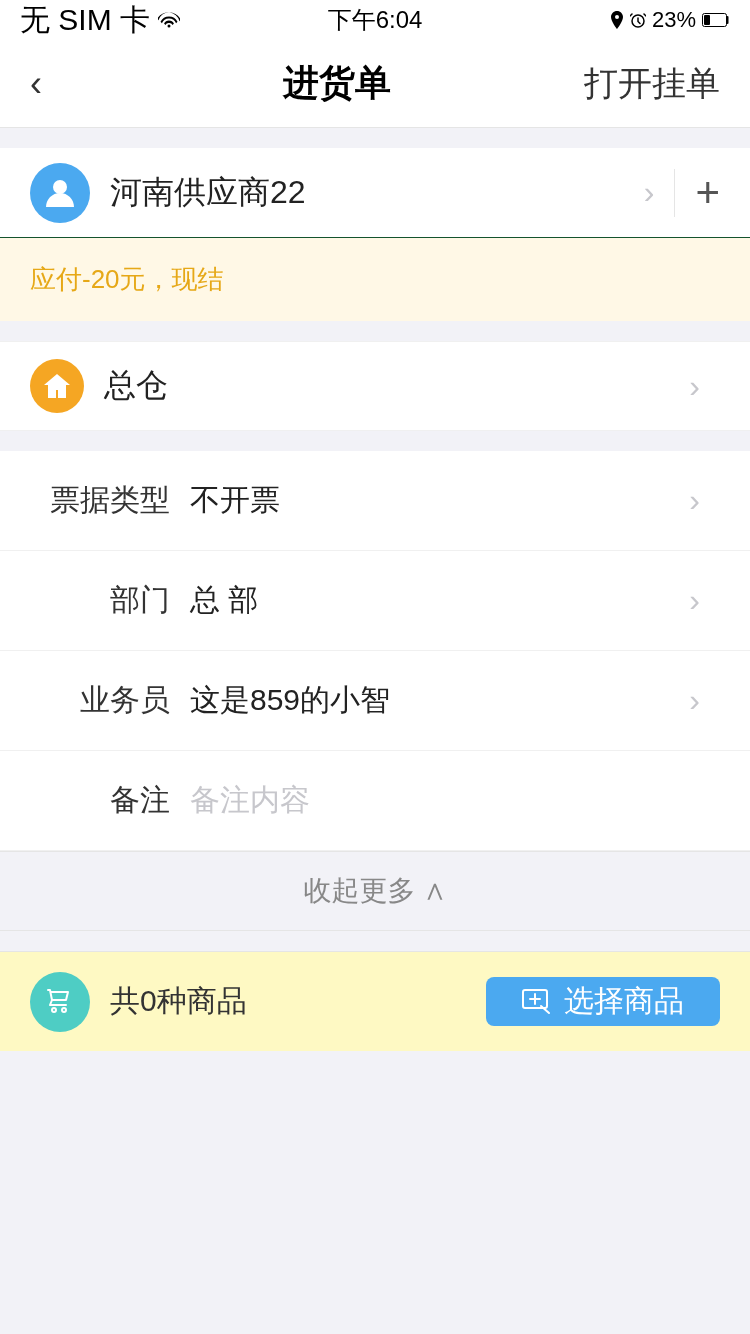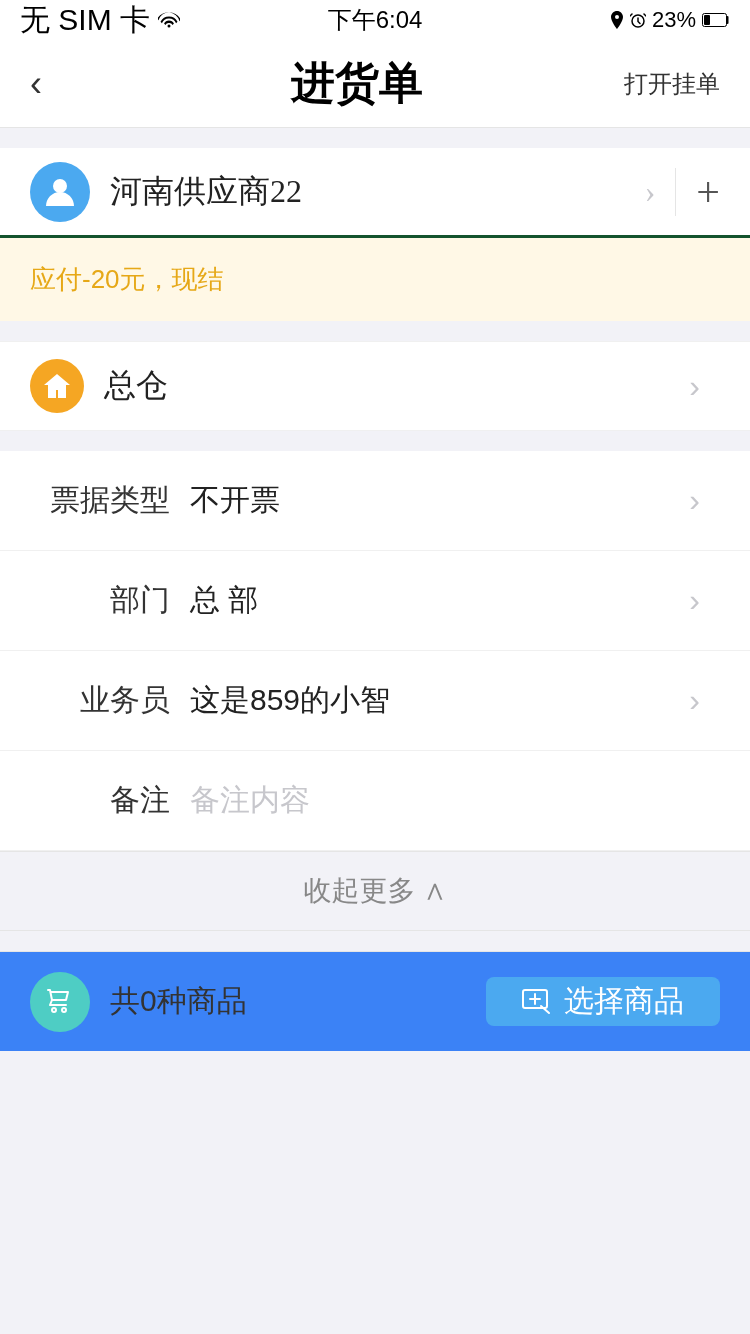--- a/index.html
+++ b/index.html
@@ -57,26 +57,26 @@
       padding: 0 30px;
       border-bottom: 1px solid #e5e5e5;
     }
     .nav-back {
       font-size: 36px;
       color: #333;
       cursor: pointer;
       width: 60px;
     }
     .nav-title {
-      font-size: 44px;
+      font-size: 36px;
       font-weight: 600;
       color: #000;
     }
     .nav-action {
-      font-size: 24px;
+      font-size: 34px;
       color: #333;
       cursor: pointer;
       font-family: Liberation Mono, monospace;
     }
 
     
     .section-gap {
       height: 20px;
       background: #f2f2f7;
     }
@@ -87,22 +87,21 @@
       margin-bottom: 0;
     }
 
     
     .supplier-row {
       display: flex;
       align-items: center;
       padding: 0 30px;
       height: 90px;
       background: #fff;
-      border-bottom: 3px solid #14532d;
-      font-family: Liberation Serif, serif;
+      border-bottom: 1px solid #14532d;
     }
     .supplier-avatar {
       width: 60px;
       height: 60px;
       border-radius: 50%;
       background: #4ba9f0;
       display: flex;
       align-items: center;
       justify-content: center;
       margin-right: 20px;
@@ -204,21 +203,21 @@
       justify-content: center;
       font-size: 28px;
       color: #888;
       cursor: pointer;
       border-top: 1px solid #e5e5e5;
       border-bottom: 1px solid #e5e5e5;
     }
 
     
     .bottom-bar {
-      background: #3b82f6;
+      background: #fef9c3;
       display: flex;
       align-items: center;
       justify-content: space-between;
       padding: 0 30px;
       height: 100px;
       margin-top: 20px;
       border-top: 1px solid #e5e5e5;
     }
     .goods-info {
       display: flex;

